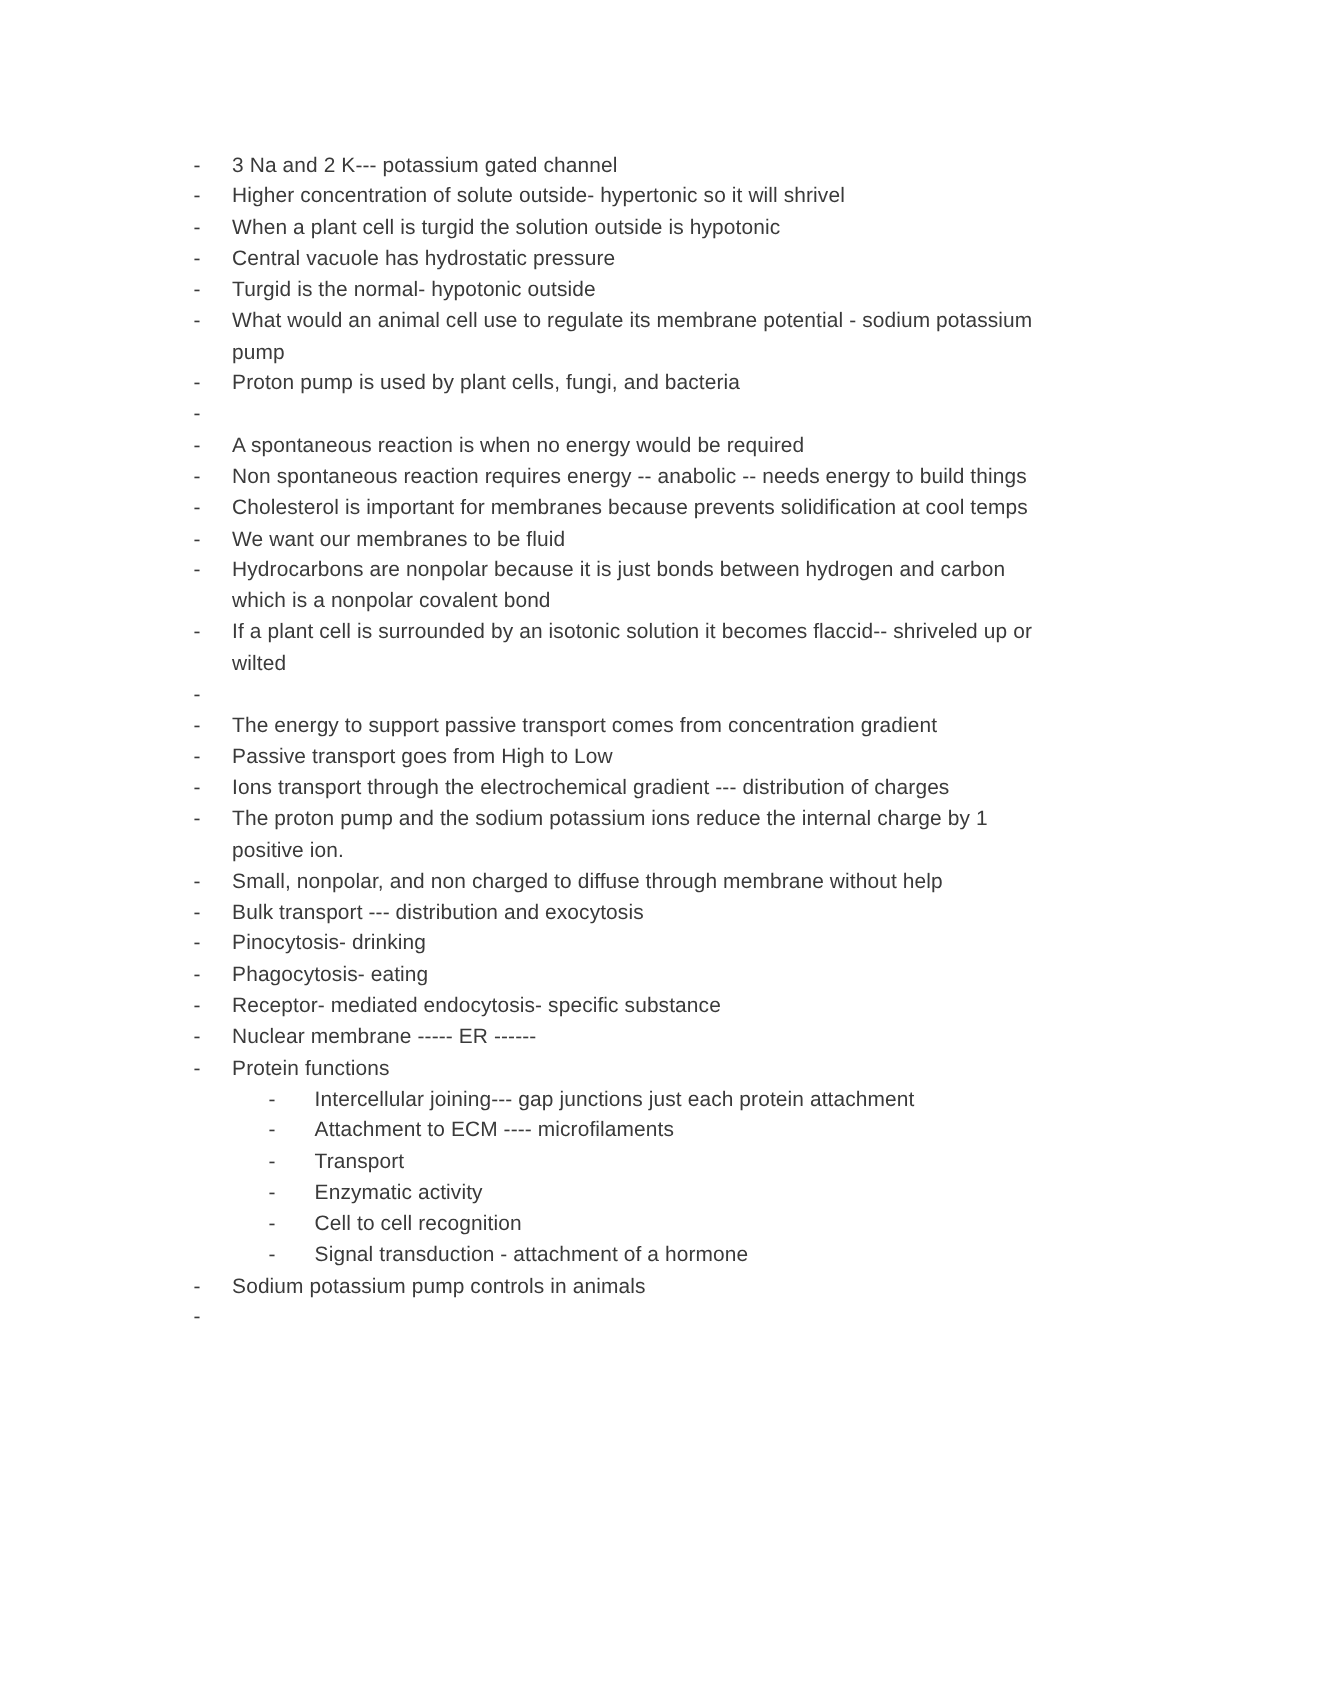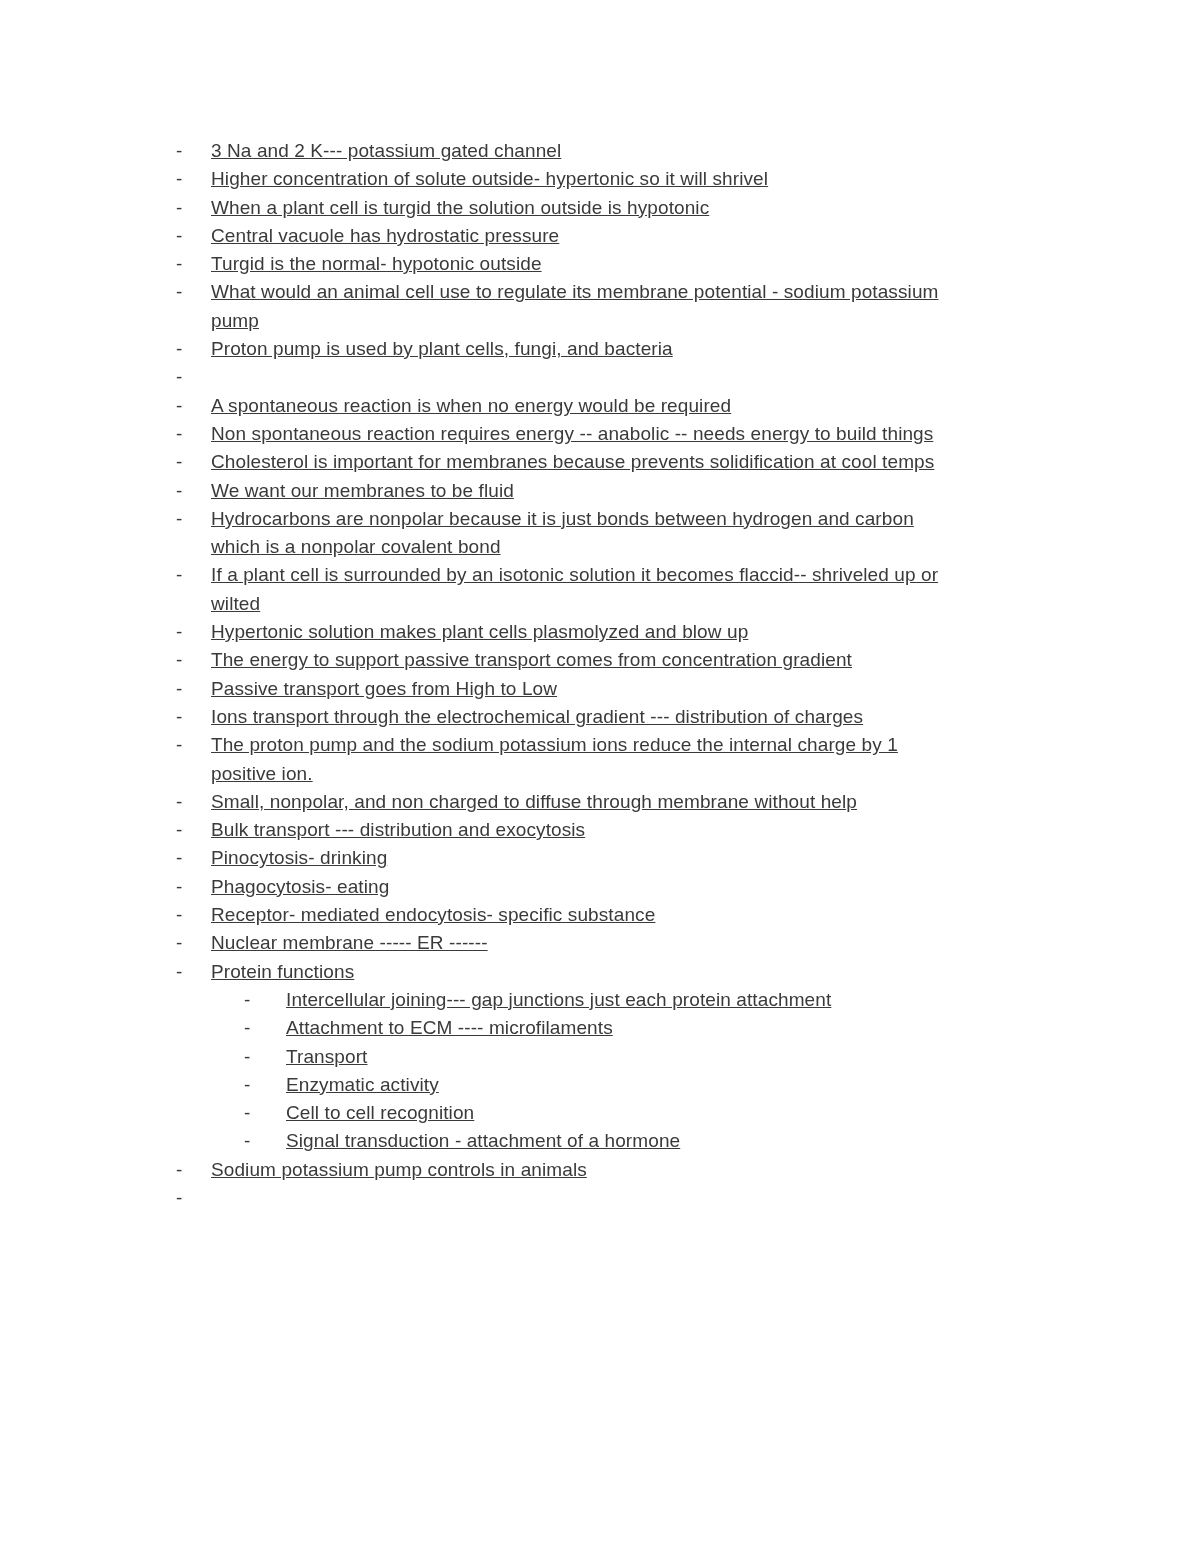--- a/index.html
+++ b/index.html
@@ -29,21 +29,20 @@
     display: flex;
     align-items: flex-start;
   }
   .item .bullet {
     flex: 0 0 auto;
     text-align: left;
   }
   .item .text {
     flex: 1 1 auto;
     white-space: pre-wrap;
-    text-decoration: underline;
   }
   .item.level-1 { padding-left: 176px; }
   .item.level-1 .bullet { width: 35px; }
   .item.level-2 { padding-left: 244px; }
   .item.level-2 .bullet { width: 42px; }
 </style>
 </head>
 <body>
 
 <div class="page" style="background: rgb(255, 255, 255);">
@@ -101,21 +100,20 @@
         <span class="text">Hydrocarbons are nonpolar because it is just bonds between hydrogen and carbon
 which is a nonpolar covalent bond</span>
       </div>
       <div class="item level-1">
         <span class="bullet">-</span>
         <span class="text">If a plant cell is surrounded by an isotonic solution it becomes flaccid-- shriveled up or
 wilted</span>
       </div>
       <div class="item level-1">
         <span class="bullet">-</span>
-        <span class="text">Hypertonic solution makes plant cells plasmolyzed and blow up</span>
       </div>
       <div class="item level-1">
         <span class="bullet">-</span>
         <span class="text">The energy to support passive transport comes from concentration gradient</span>
       </div>
       <div class="item level-1">
         <span class="bullet">-</span>
         <span class="text">Passive transport goes from High to Low</span>
       </div>
       <div class="item level-1">

